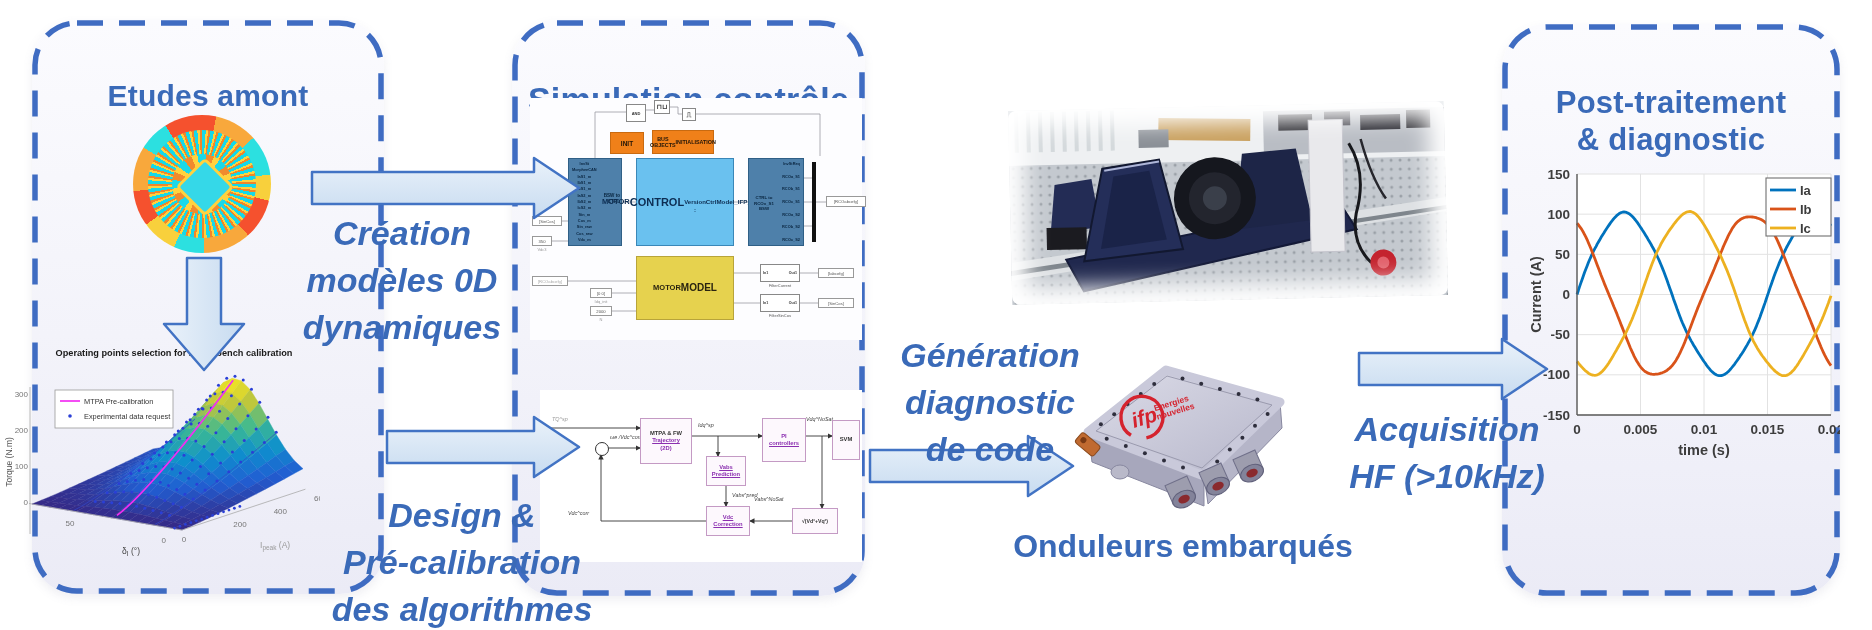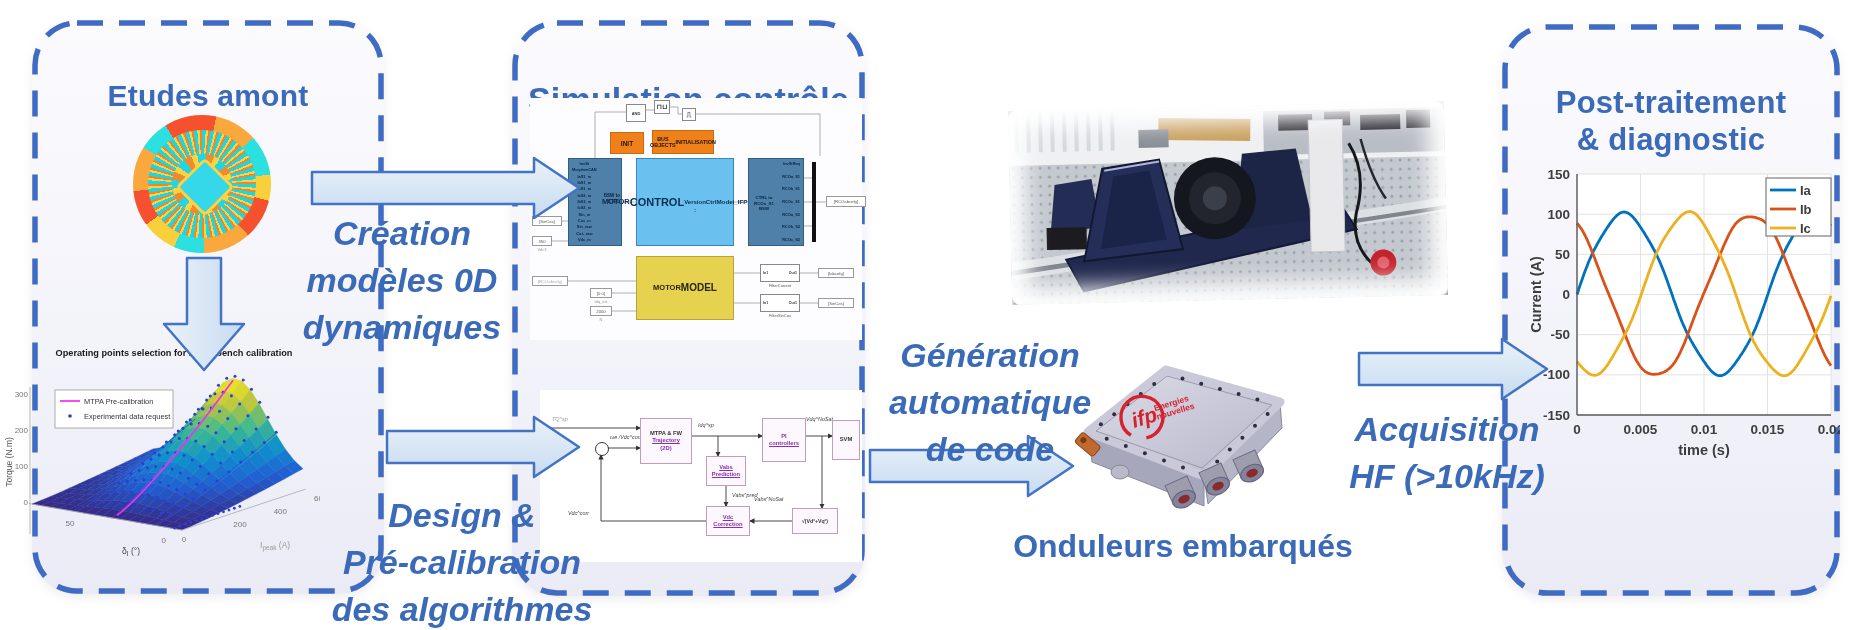--- a/index.html
+++ b/index.html
@@ -829,21 +829,21 @@
     <div>modèles 0D</div>
     <div>dynamiques</div>
   </div>
   <div class="flowlabel" style="left:307px;top:492px;">
     <div>Design &amp;</div>
     <div>Pré-calibration</div>
     <div>des algorithmes</div>
   </div>
   <div class="flowlabel" style="left:835px;top:308px;margin-top:24px;">
     <div>Génération</div>
-    <div>automatique</div>
+    <div>diagnostic</div>
     <div>de code</div>
   </div>
   <div class="flowlabel" style="left:1292px;top:406px;">
     <div>Acquisition</div>
     <div>HF (&gt;10kHz)</div>
   </div>
 
 </div>
 
 </body></html>

